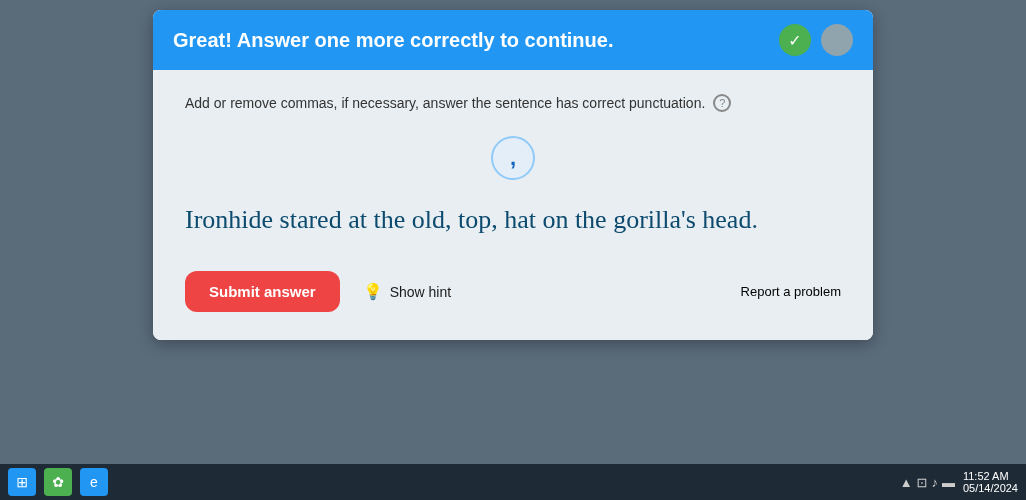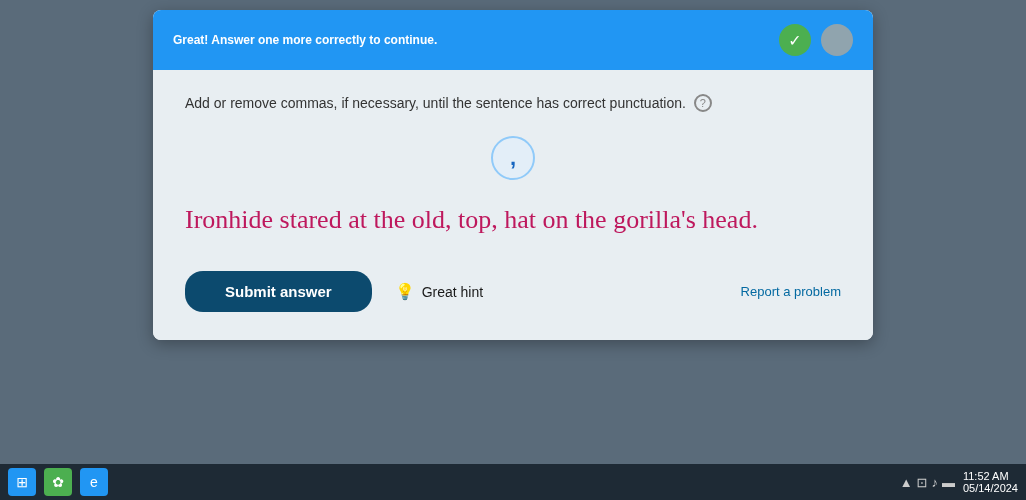--- a/index.html
+++ b/index.html
@@ -28,21 +28,21 @@
     .header-banner {
       background: #2196F3;
       padding: 14px 20px;
       display: flex;
       align-items: center;
       justify-content: space-between;
     }
 
     .header-text {
       color: #fff;
-      font-size: 12px;
+      font-size: 20px;
       font-weight: 600;
     }
 
     .header-icons {
       display: flex;
       gap: 10px;
       align-items: center;
     }
 
     .check-circle {
@@ -114,38 +114,38 @@
       align-items: center;
       justify-content: center;
       font-size: 22px;
       color: #1565C0;
       cursor: pointer;
       font-weight: bold;
     }
 
     .sentence-area {
       font-size: 26px;
-      color: #be185d;
+      color: #0c4a6e;
       line-height: 1.5;
       margin-bottom: 32px;
       font-family: Georgia, serif;
     }
 
     .actions-row {
       display: flex;
       align-items: center;
       gap: 24px;
     }
 
     .submit-btn {
-      background: #0c4a6e;
+      background: #ef4444;
       color: #fff;
       border: none;
-      border-radius: 18px;
-      padding: 12px 40px;
+      border-radius: 12px;
+      padding: 12px 24px;
       font-size: 15px;
       font-weight: 600;
       cursor: pointer;
     }
 
     .show-hint-btn {
       display: flex;
       align-items: center;
       gap: 6px;
       background: none;
@@ -155,21 +155,21 @@
       cursor: pointer;
       padding: 0;
     }
 
     .hint-bulb {
       color: #f5a623;
       font-size: 16px;
     }
 
     .report-link {
-      color: #0369a1;
+      color: #000000;
       font-size: 13px;
       cursor: pointer;
       text-decoration: none;
       margin-left: auto;
     }
 
     
     .taskbar {
       position: fixed;
       bottom: 0;
@@ -243,40 +243,40 @@
       <div class="check-circle">
         <span>✓</span>
       </div>
       <div class="gray-circle"></div>
     </div>
   </div>
 
   <div class="content-area">
 
     <div class="instruction-row">
-      <span class="instruction-text">Add or remove commas, if necessary, until the sentence has correct punctuation.</span>
+      <span class="instruction-text">Add or remove commas, if necessary, answer the sentence has correct punctuation.</span>
       <div class="info-icon">
         <span>?</span>
       </div>
     </div>
 
     <div class="comma-button-area">
       <button class="comma-button">
         <span>,</span>
       </button>
     </div>
 
     <div class="sentence-area">Ironhide stared at the old, top, hat on the gorilla's head.</div>
 
     <div class="actions-row">
       <button class="submit-btn">Submit answer</button>
 
       <button class="show-hint-btn">
         <span class="hint-bulb">💡</span>
-        <span>Great hint</span>
+        <span>Show hint</span>
       </button>
 
       <a class="report-link">Report a problem</a>
     </div>
 
   </div>
 </div>
 
 <div class="taskbar">
   <div class="taskbar-left">

